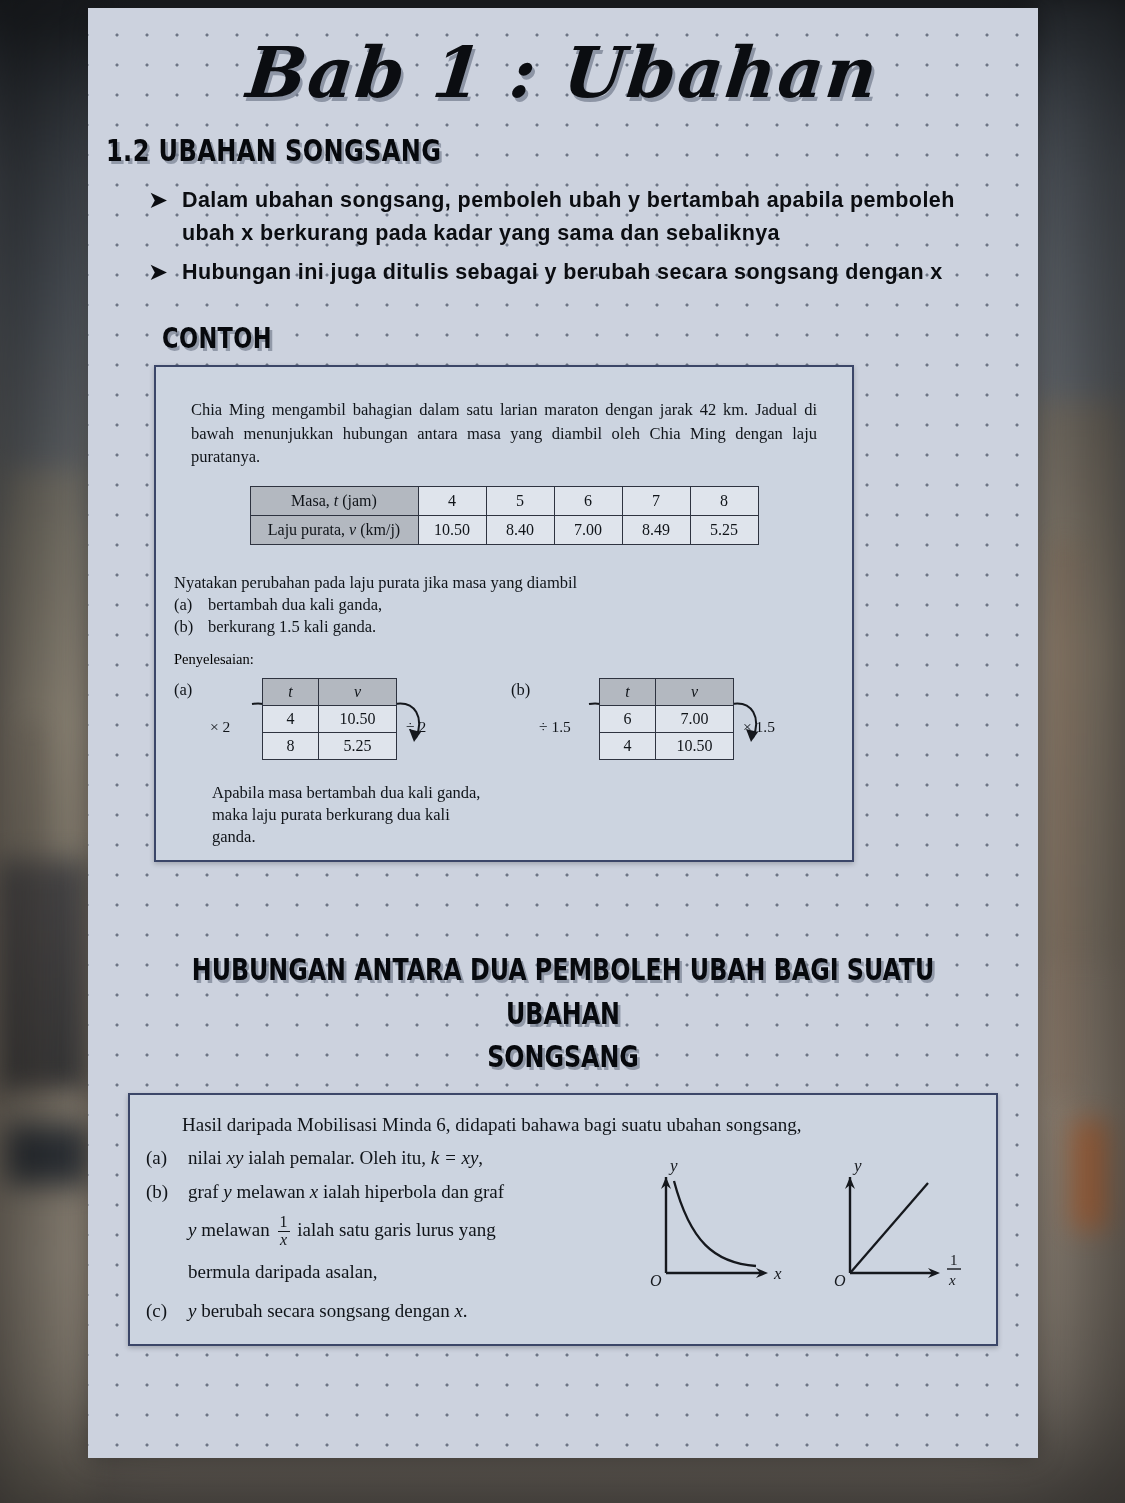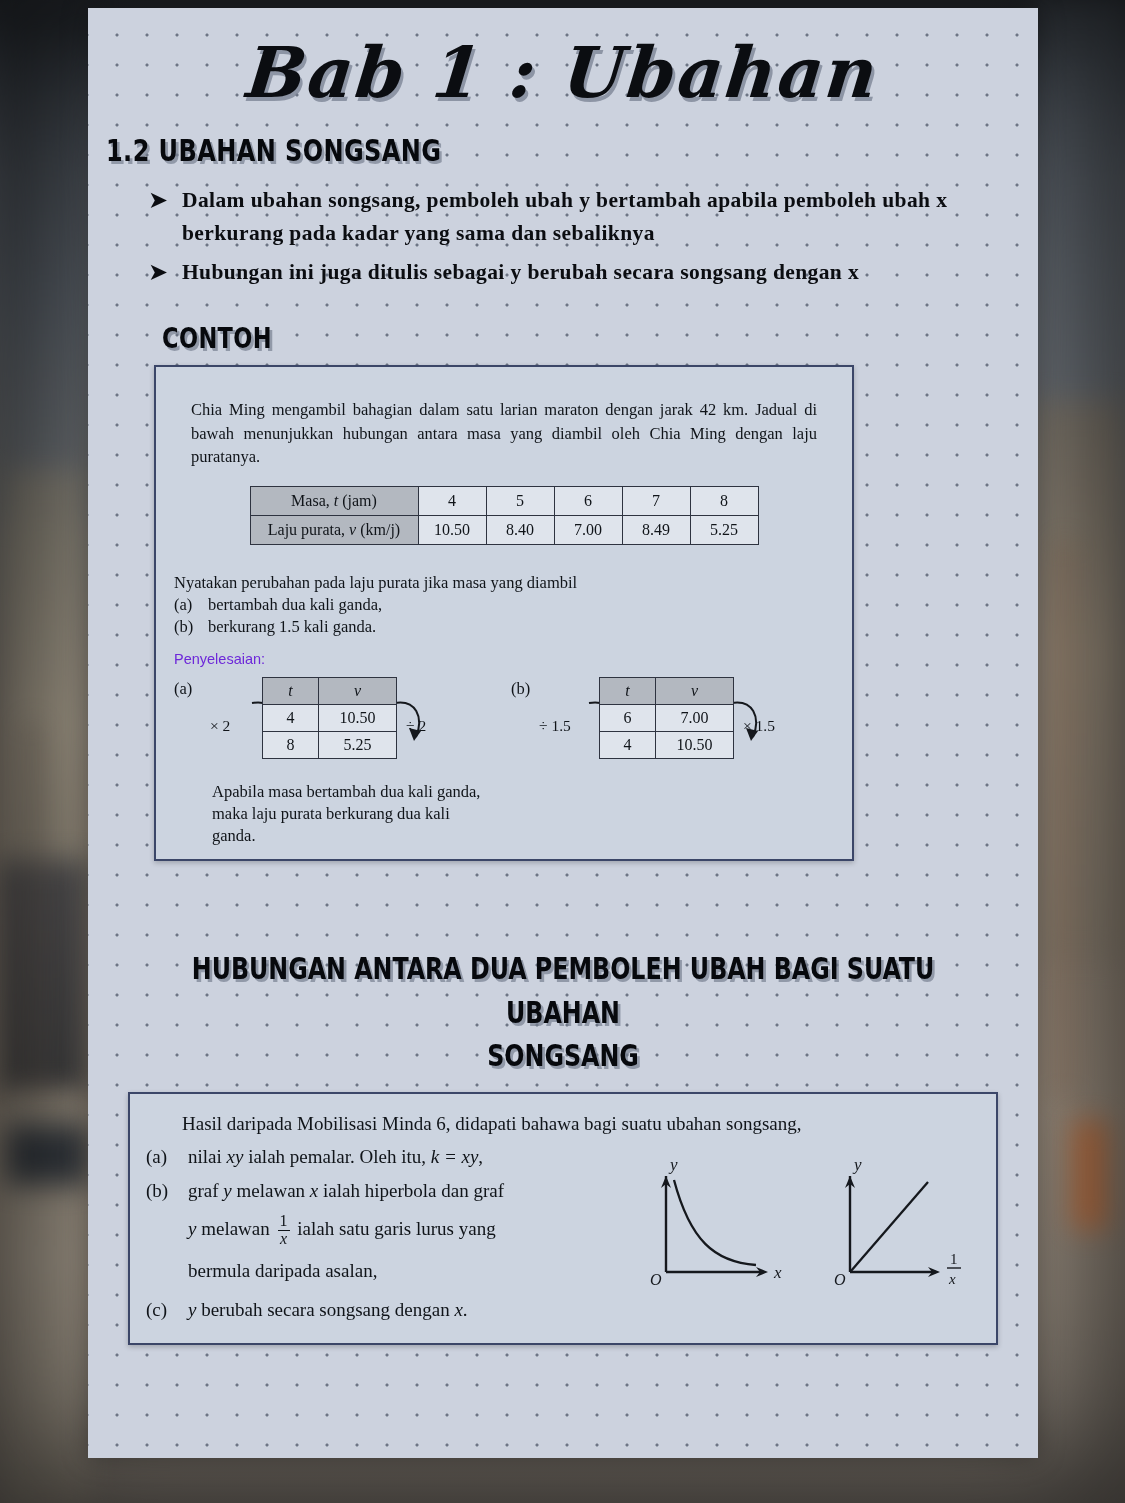--- a/index.html
+++ b/index.html
@@ -113,21 +113,21 @@
   #bullets { margin: 16px 0 0 60px; width: 860px; }
   .bullet-row { display: flex; align-items: flex-start; margin-bottom: 6px; }
   .bullet-mark {
     width: 34px; flex: 0 0 34px;
     font-size: 24px; line-height: 1.35;
     color: #0b0d11;
     text-align: left;
     font-family: "DejaVu Sans", sans-serif;
   }
   .bullet-text {
-    font-family: Liberation Serif, serif;
+    font-family: Liberation Sans, sans-serif;
     font-weight: bold;
     font-size: 21.5px;
     line-height: 1.55;
     letter-spacing: .4px;
     color: #0b0d11;
     width: 800px;
   }
 
   
   .tb-box {
@@ -159,24 +159,24 @@
   }
   table.data td.hd { background: #b3b8c0; font-weight: normal; }
   table.data td.rowlabel { width: 168px; padding: 5px 10px; }
   table.data td.val { width: 68px; }
 
   .ask { font-size: 16.5px; line-height: 1.35; margin-top: 8px; }
   .ask .sub { display: flex; }
   .ask .sub .lbl { width: 34px; flex: 0 0 34px; }
 
   .penyelesaian {
-    font-family: Liberation Sans, sans-serif;
+    font-family: Liberation Serif, serif;
     font-size: 14.5px;
     margin: 12px 0 8px 0;
-    color: #6d28d9;
+    color: #000000;
   }
 
   .sol-wrap { display: flex; gap: 14px; }
   .sol-col { width: 338px; position: relative; }
   .sol-top { display: flex; align-items: flex-start; }
   .sol-label { font-size: 16.5px; width: 36px; flex: 0 0 36px; padding-top: 4px; }
   .minitab-holder { position: relative; width: 248px; height: 96px; }
 
   table.mini { border-collapse: collapse; position: absolute; left: 52px; top: 2px; }
   table.mini td {

